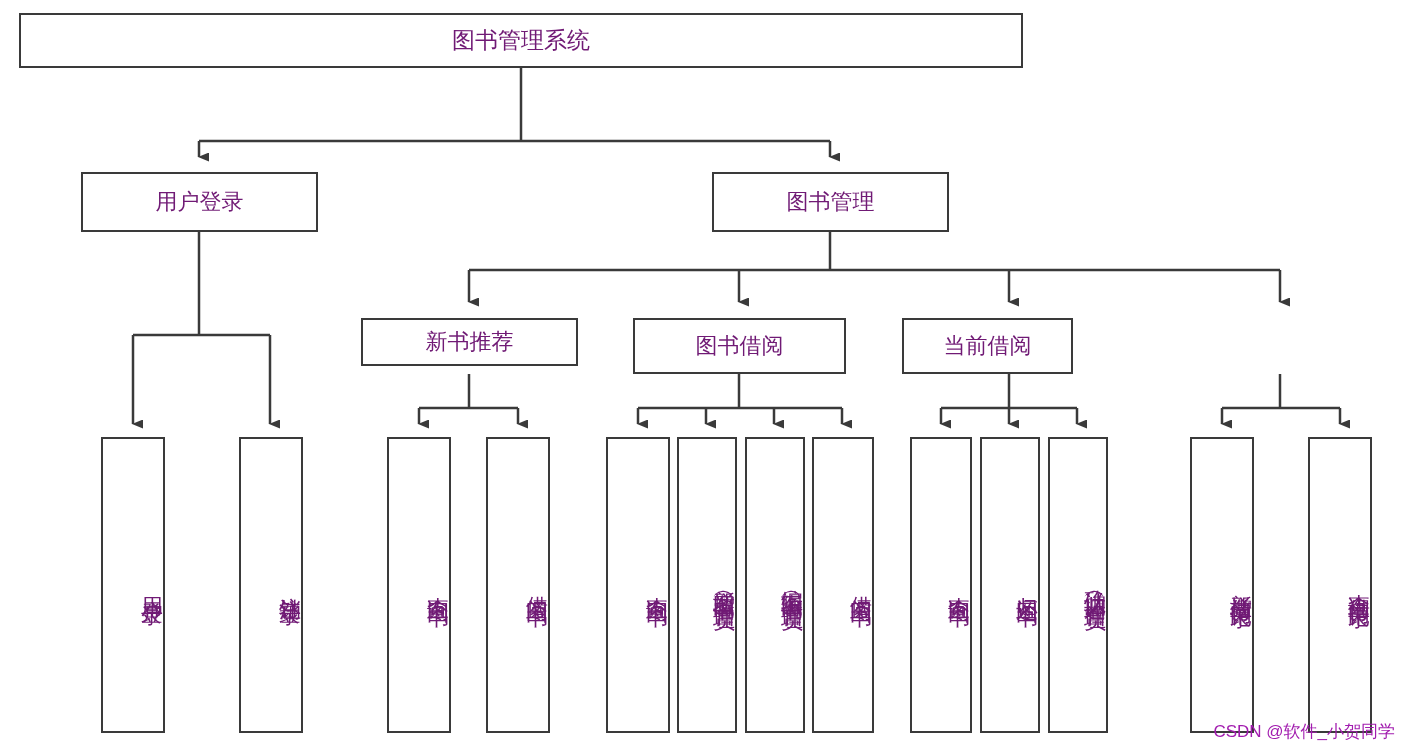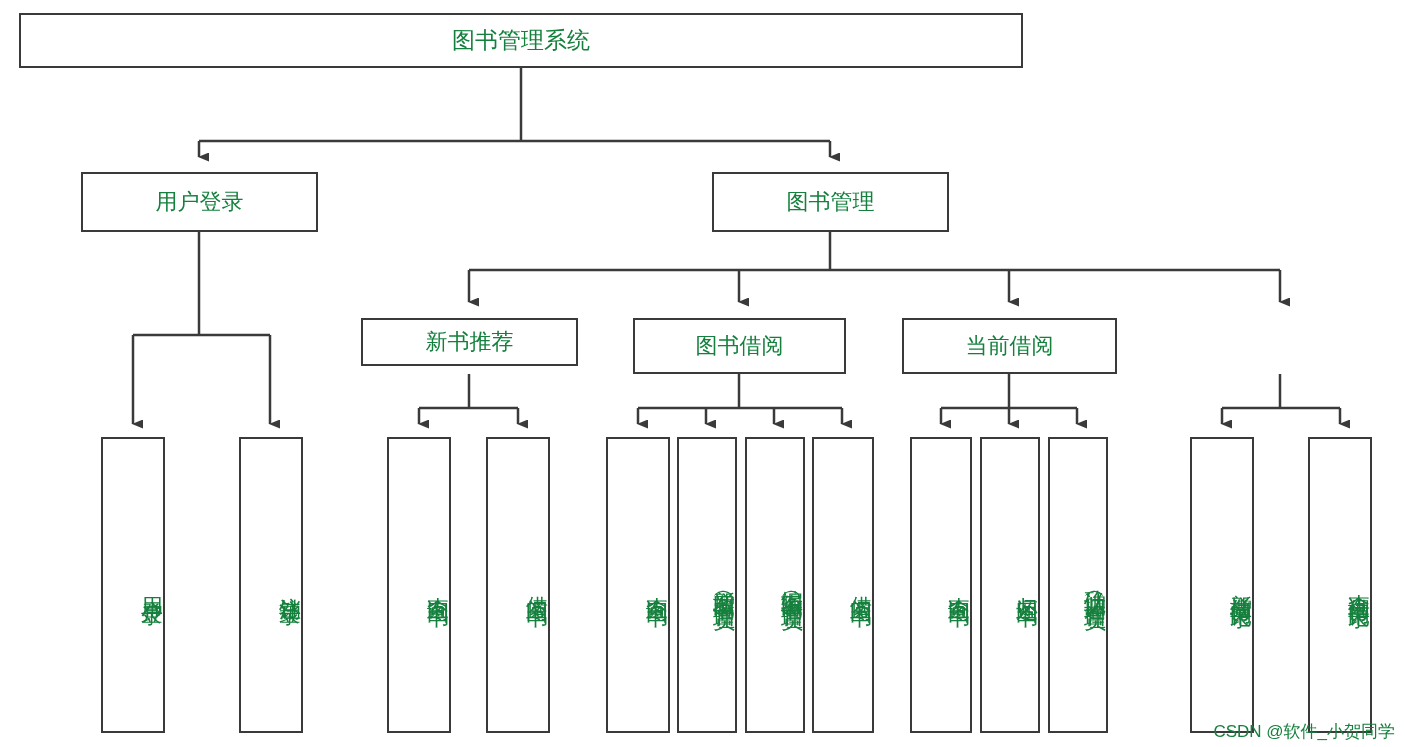--- a/index.html
+++ b/index.html
@@ -26,21 +26,21 @@
     pointer-events: none;
   }
   .node {
     position: absolute;
     box-sizing: border-box;
     background: #ffffff;
     border: 2.5px solid #3a3a3a;
     display: flex;
     align-items: center;
     justify-content: center;
-    color: #15803d;
+    color: #701a75;
     z-index: 2;
   }
   .node-root {
     font-size: 23px;
   }
   .node-l2 {
     font-size: 22px;
   }
   .node-leaf {
     writing-mode: vertical-rl;
@@ -56,21 +56,21 @@
   .node-leaf .leaf-text {
     writing-mode: vertical-rl;
     text-orientation: upright;
     white-space: nowrap;
   }
   .watermark {
     position: absolute;
     right: 10px;
     bottom: 4px;
     font-size: 17px;
-    color: #15803d;
+    color: #a21caf;
     z-index: 5;
     white-space: nowrap;
   }
 </style>
 </head>
 <body>
 
 <div id="diagram-root">
 
   <svg id="edge-layer" viewBox="0 0 1405 747" xmlns="http://www.w3.org/2000/svg">
@@ -133,21 +133,21 @@
   <div class="node node-l2" style="left:712px; top:172px; width:237px; height:60px;text-align:center;">
     <span>图书管理</span>
   </div>
 
   <div class="node node-l2" style="left:361px; top:318px; width:217px; height:48px;">
     <span>新书推荐</span>
   </div>
   <div class="node node-l2" style="left:633px; top:318px; width:213px; height:56px;font-family:Liberation Mono, monospace;">
     <span>图书借阅</span>
   </div>
-  <div class="node node-l2" style="left:902px; top:318px; width:215px; height:56px;">
+  <div class="node node-l2" style="left:902px; top:318px; width:171px; height:56px;">
     <span>当前借阅</span>
   </div>
 
   <div class="node node-leaf" style="left:101px; top:437px; width:64px; height:296px;">
     <span class="leaf-text">用户登录</span>
   </div>
   <div class="node node-leaf" style="left:239px; top:437px; width:64px; height:296px;">
     <span class="leaf-text">注销登录</span>
   </div>
 

